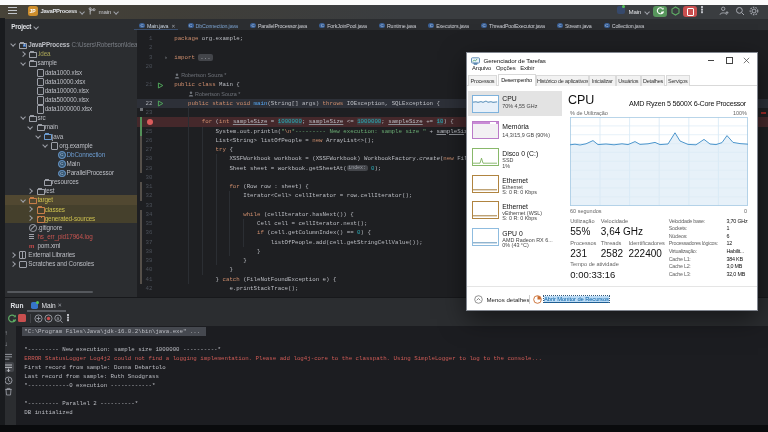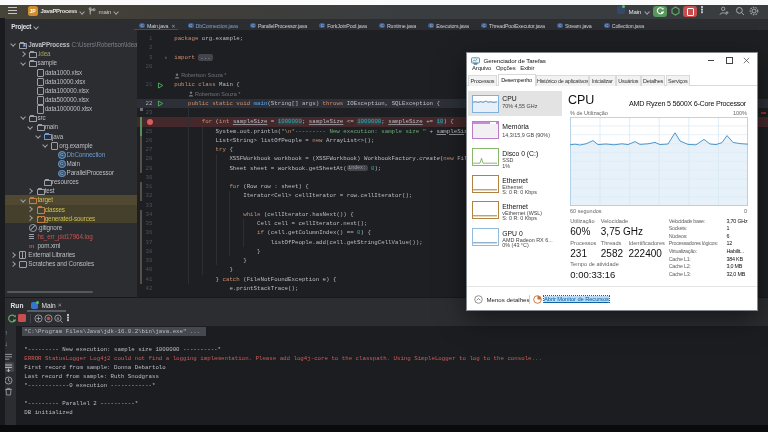--- a/index.html
+++ b/index.html
@@ -451,22 +451,22 @@
       <line x1="0" y1="62.0" x2="178" y2="62.0" stroke="#DCEBF7" stroke-width="0.7"></line>
       <line x1="0" y1="70.9" x2="178" y2="70.9" stroke="#DCEBF7" stroke-width="0.7"></line>
       <line x1="0" y1="79.7" x2="178" y2="79.7" stroke="#DCEBF7" stroke-width="0.7"></line>
 <rect x="0.4" y="0.4" width="177.2" height="88.2" fill="none" stroke="#A8CBE4" stroke-width="0.8"></rect>
 <path d="M0,27.8 L5,27.2 L10,28 L16,26.8 L23,23.6 L28,27.6 L36,27 L44,27.8 L52,26.8 L58,27.6 L65,24.6 L70,27.4 L78,26.8 L85,25.4 L90,27.6 L98,27 L105,15.8 L110,24 L118,27.4 L126,27.8 L134,22.4 L140,27 L146,27.6 L152,25.6 L157,18.6 L163,25.4 L170,26.6 L178,27.2" fill="none" stroke="#4E97CD" stroke-width="1"></path>
 </svg>
 <div class="abs" style="left:103px;top:154.5px;font-size:5.5px;color:#666;">60 segundos</div>
 <div class="abs" style="right:10px;top:154.5px;font-size:5.5px;color:#666;">0</div>
 <div class="abs" style="left:103.3px;top:164.6px;font-size:5.6px;color:#666;">Utilização</div>
 <div class="abs" style="left:133.8px;top:164.6px;font-size:5.6px;color:#666;">Velocidade</div>
-<div class="abs" style="left:103.3px;top:173px;font-size:10px;color:#111;">60%</div>
-<div class="abs" style="left:133.8px;top:173px;font-size:10px;color:#111;">3,75 GHz</div>
+<div class="abs" style="left:103.3px;top:173px;font-size:10px;color:#111;">55%</div>
+<div class="abs" style="left:133.8px;top:173px;font-size:10px;color:#111;">3,64 GHz</div>
 <div class="abs" style="left:103.3px;top:186.5px;font-size:5.6px;color:#666;">Processos</div>
 <div class="abs" style="left:133.8px;top:186.5px;font-size:5.6px;color:#666;">Threads</div>
 <div class="abs" style="left:161.5px;top:186.5px;font-size:5.6px;color:#666;">Identificadores</div>
 <div class="abs" style="left:103.3px;top:195px;font-size:10px;color:#111;">231</div>
 <div class="abs" style="left:133.8px;top:195px;font-size:10px;color:#111;">2582</div>
 <div class="abs" style="left:161.5px;top:195px;font-size:10px;color:#111;">222400</div>
 <div class="abs" style="left:103.3px;top:207.6px;font-size:5.6px;color:#666;">Tempo de atividade</div>
 <div class="abs" style="left:103.3px;top:216px;font-size:9.5px;color:#111;">0:00:33:16</div>
 <div class="abs" style="left:201.7px;top:164.6px;font-size:5.4px;color:#666;letter-spacing:-0.3px;">Velocidade base:</div>
 <div class="abs" style="left:259.4px;top:164.6px;font-size:5.4px;color:#111;letter-spacing:-0.2px;">3,70 GHz</div>

